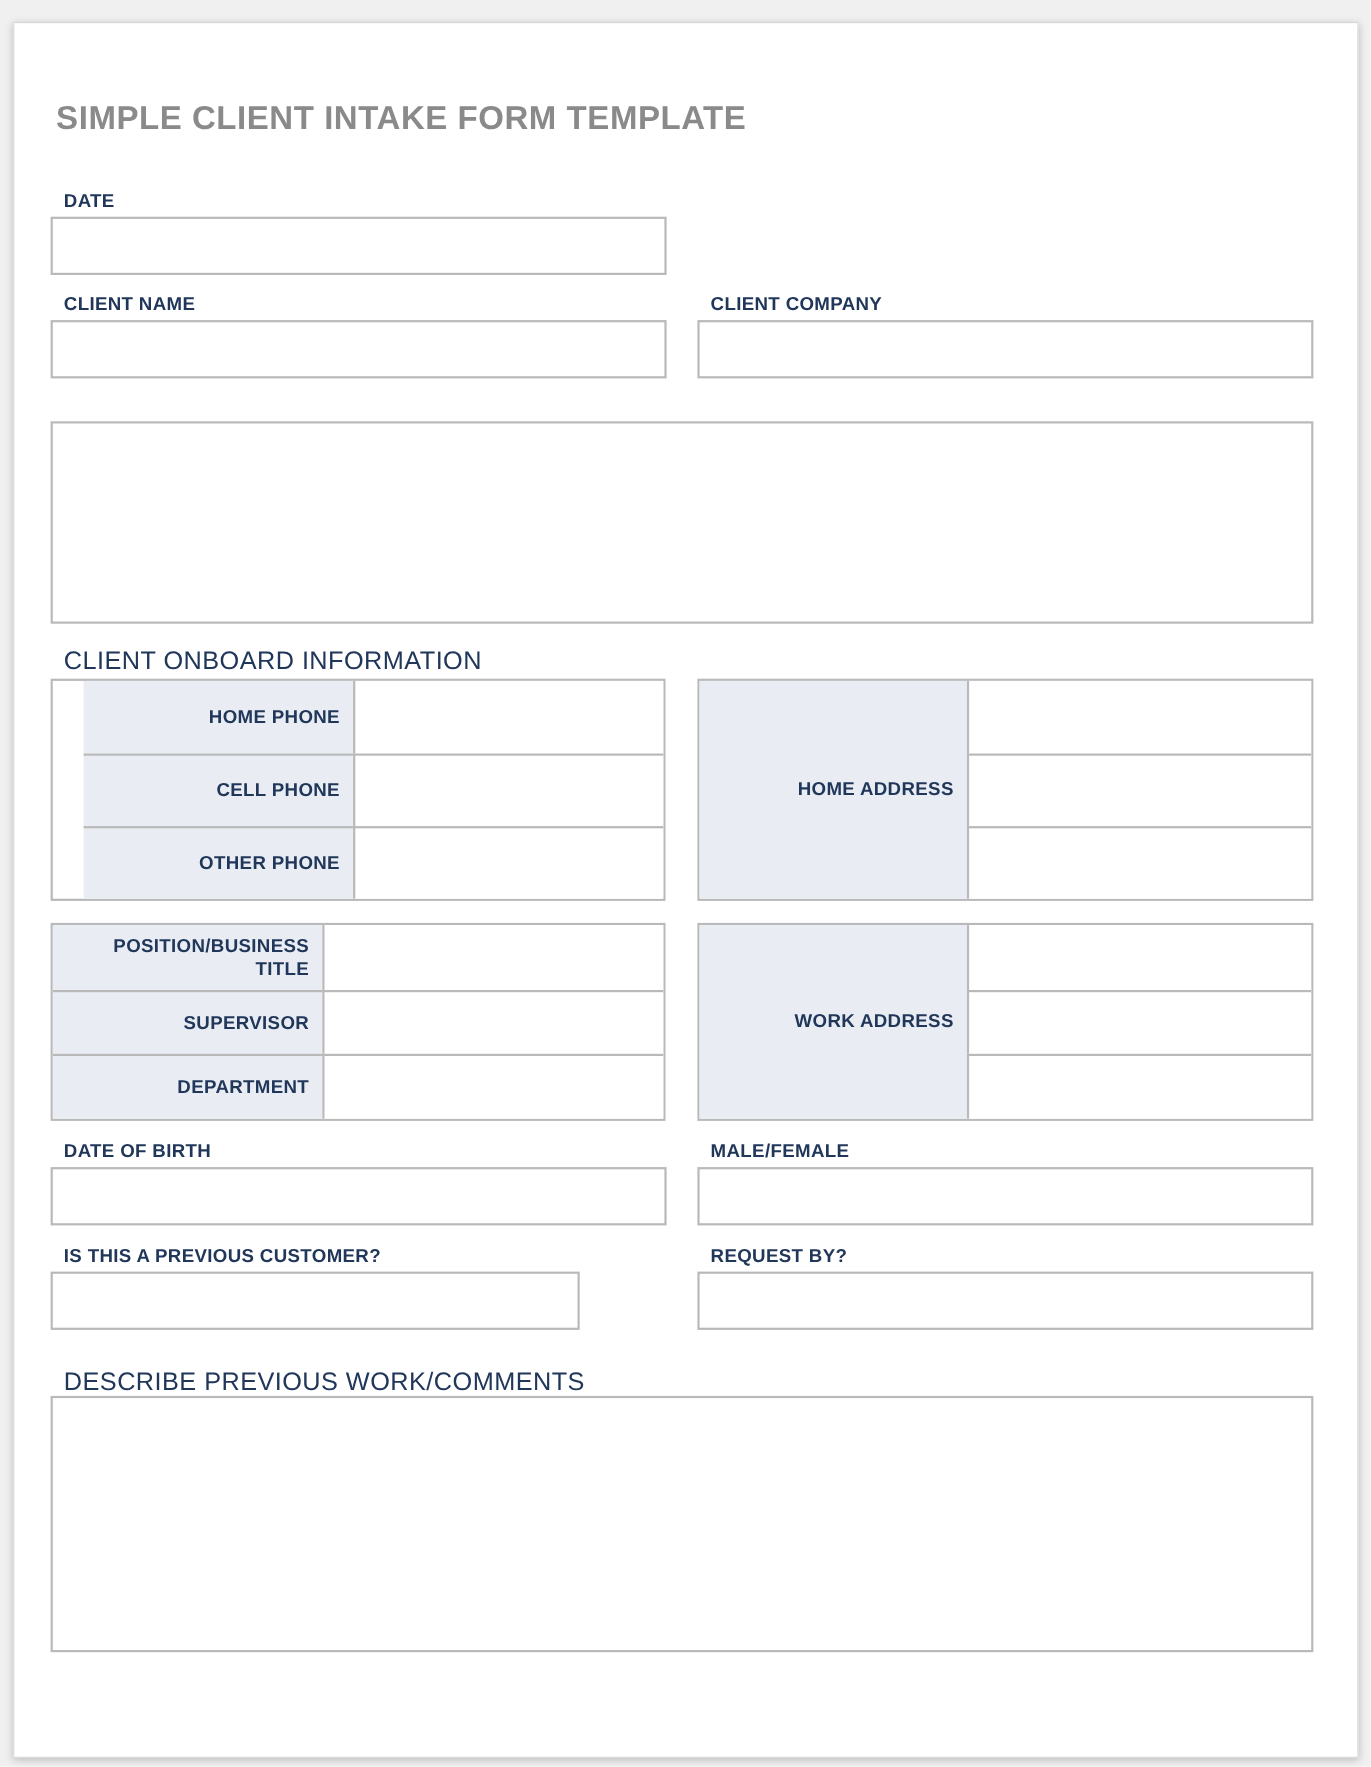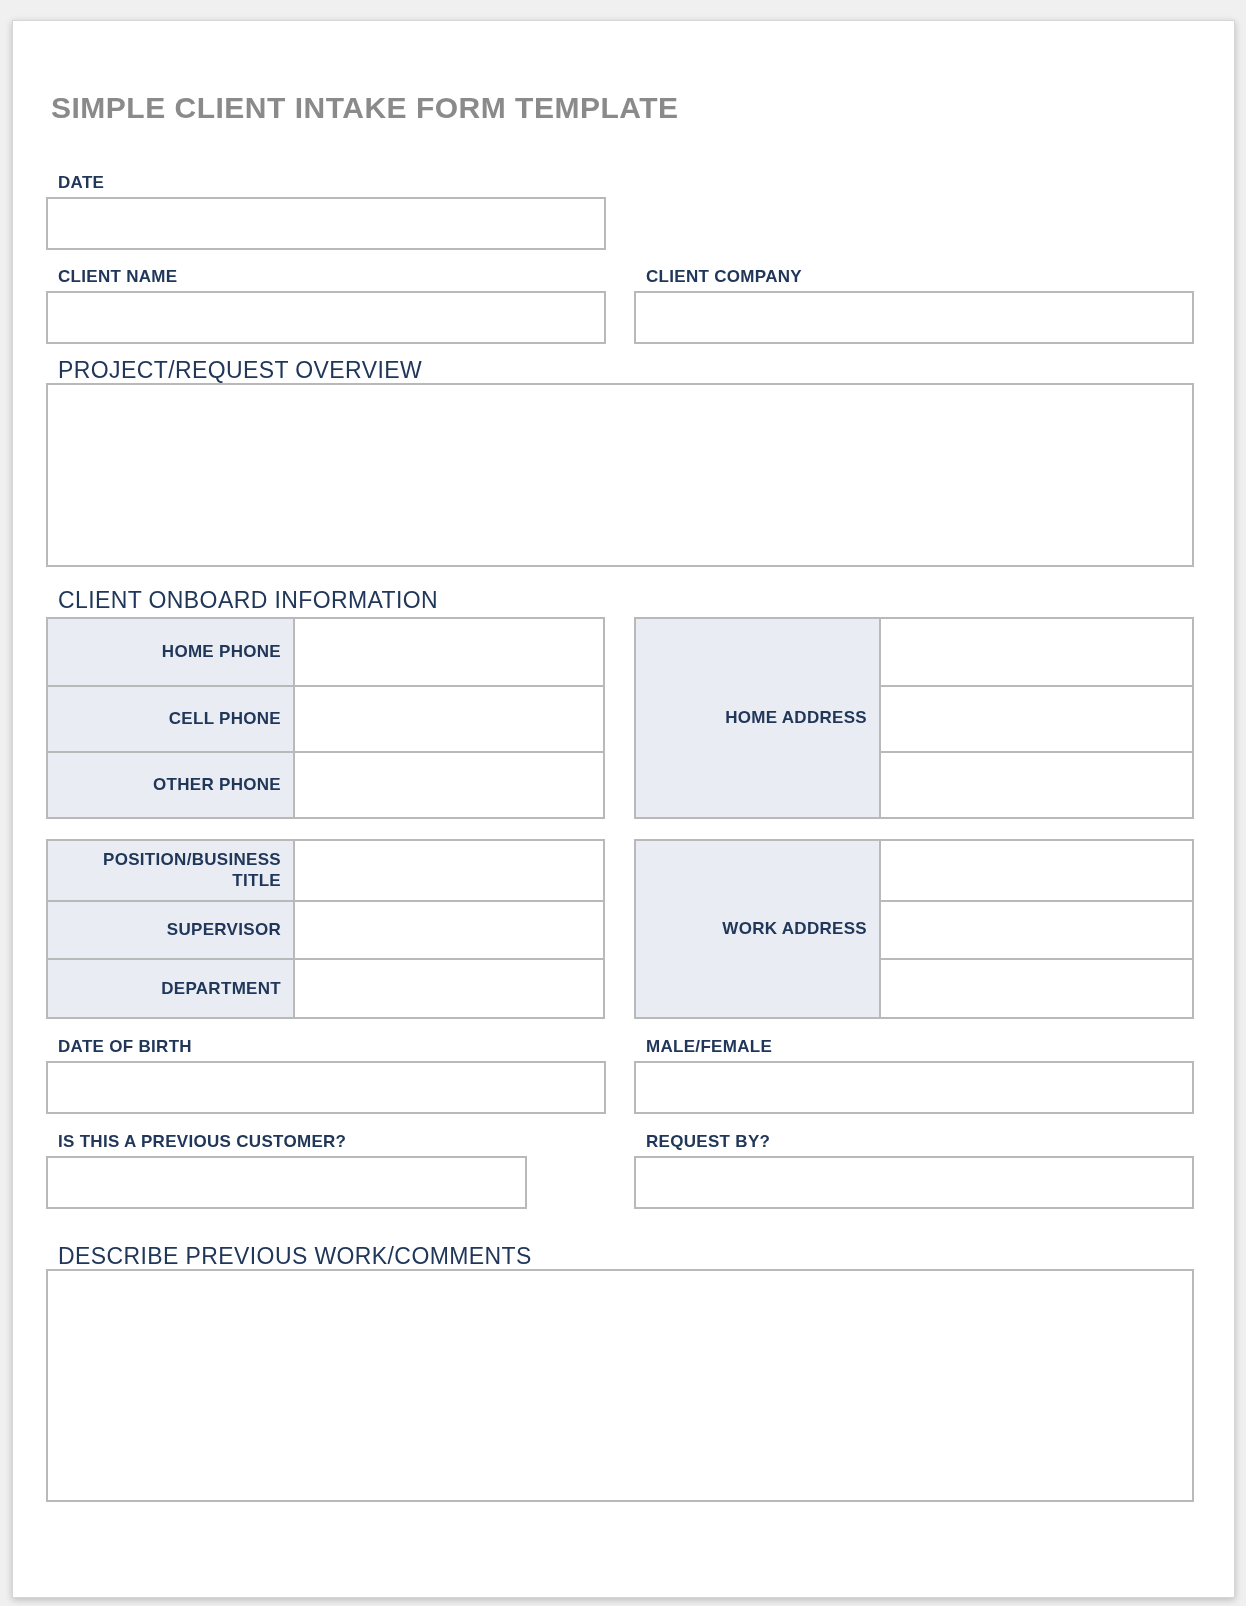--- a/index.html
+++ b/index.html
@@ -103,27 +103,26 @@
 
   <div class="fld" style="left:33px;top:246px;width:560px;">
     <div class="fld-label">CLIENT NAME</div>
     <div class="box h53"></div>
   </div>
   <div class="fld" style="left:621px;top:246px;width:560px;">
     <div class="fld-label">CLIENT COMPANY</div>
     <div class="box h53"></div>
   </div>
 
-  <div class="section-heading" style="top:336px;">PROJECT/REQUEST OVERVIEW</div>
   <div class="bigbox" style="top:362px;height:184px;"></div>
 
   <div class="section-heading" style="top:566px;">CLIENT ONBOARD INFORMATION</div>
 
   <div class="tbl-row" style="top:596px;height:202px;">
-    <div class="itable" style="height:202px;">
+    <div class="itable" style="height:202px;padding-left:28px;">
       <div class="lcell">HOME PHONE</div>
       <div class="vcell"></div>
       <div class="lcell rsep">CELL PHONE</div>
       <div class="vcell rsep"></div>
       <div class="lcell rsep">OTHER PHONE</div>
       <div class="vcell rsep"></div>
     </div>
     <div class="atable" style="height:202px;">
       <div class="lcell">HOME ADDRESS</div>
       <div class="vcell"></div>

